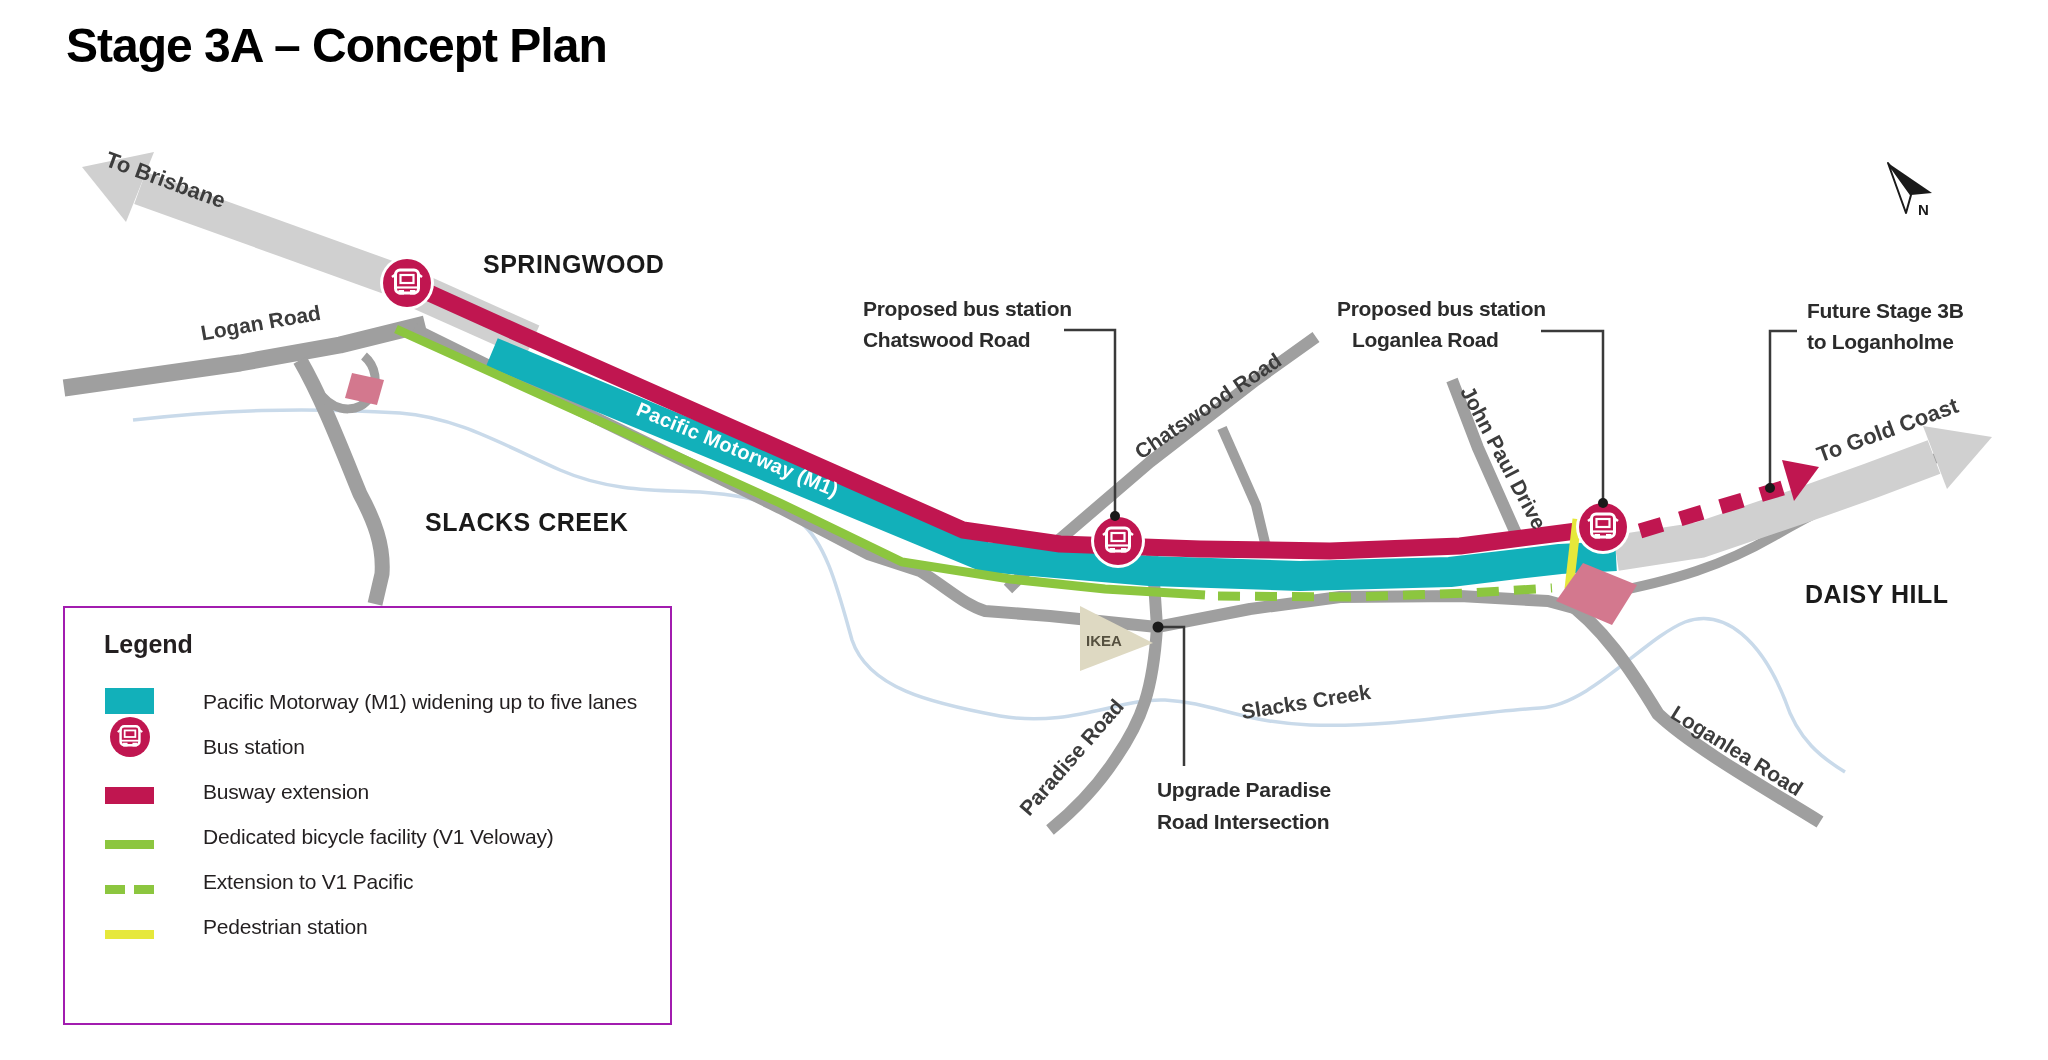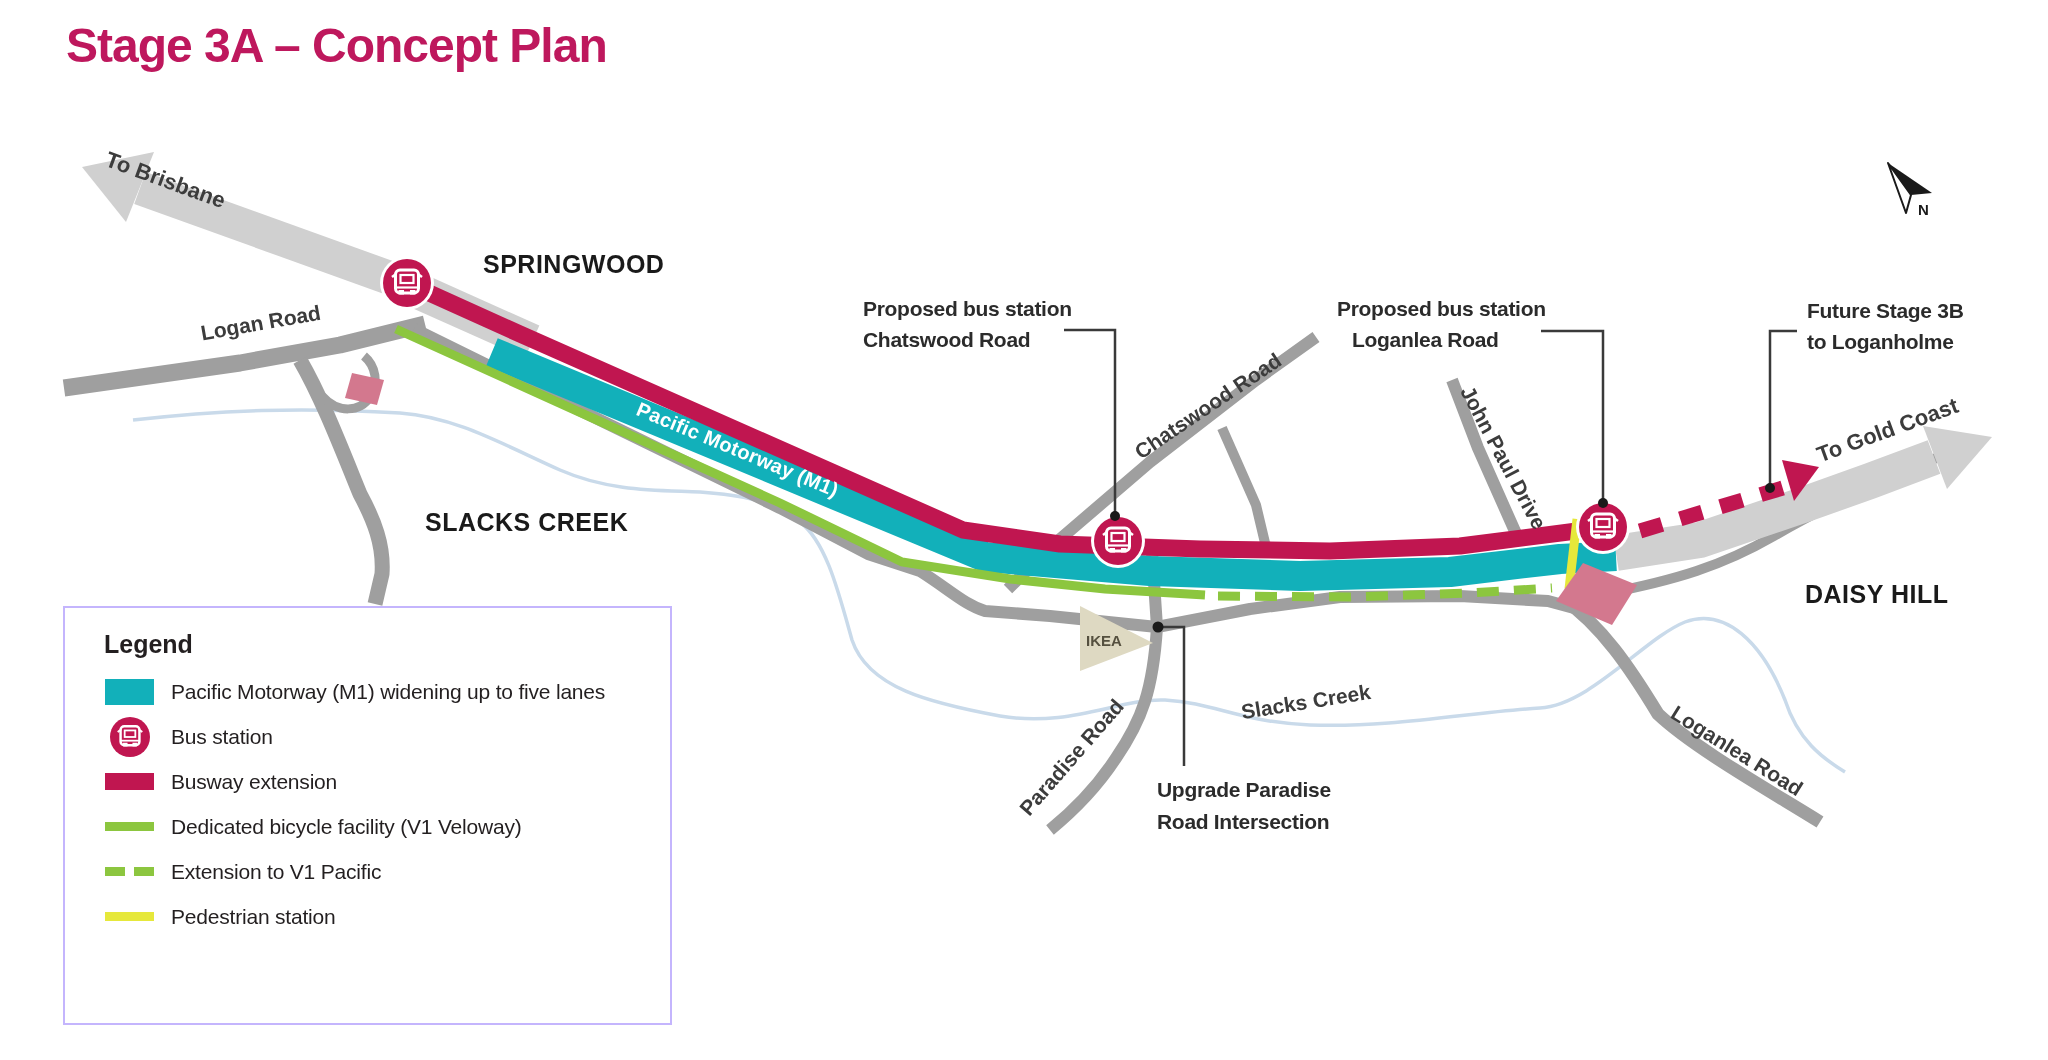--- a/index.html
+++ b/index.html
@@ -2,39 +2,39 @@
 <html><head>
 <meta charset="utf-8">
 <style>
   html,body{margin:0;padding:0;}
   body{
     width:2048px;height:1060px;position:relative;background:#ffffff;
     font-family:"Liberation Sans",sans-serif;overflow:hidden;
   }
   .page-title{
     position:absolute;left:66px;top:18px;margin:0;
-    font-size:48px;font-weight:bold;letter-spacing:-1px;color:#be185d;
+    font-size:48px;font-weight:bold;letter-spacing:-1px;color:#000000;
   }
   svg text{font-family:"Liberation Sans",sans-serif;}
   .town{font-size:25px;font-weight:bold;fill:#1a1a1a;letter-spacing:.5px;}
   .roadlbl{font-size:21px;font-weight:600;fill:#3c3c3c;}
   .dirlbl{font-size:22px;font-weight:600;fill:#3c3c3c;}
   .calloutlbl{font-size:21px;font-weight:700;fill:#2b2b2b;letter-spacing:-.3px;}
   .mwylbl{font-size:20px;font-weight:bold;fill:#ffffff;letter-spacing:.3px;}
   .ikealbl{font-size:15px;font-weight:bold;fill:#55503f;}
   .northlbl{font-size:15px;font-weight:bold;fill:#1a1a1a;}
 
   .legend-box{
     position:absolute;left:63px;top:606px;width:609px;height:419px;
-    background:#ffffff;border:2px solid #c4b5fd;box-sizing:border-box;
+    background:#ffffff;border:2px solid #a21caf;box-sizing:border-box;
   }
   .legend-title{
     margin:22px 0 10px 39px;font-size:25px;font-weight:bold;color:#231f20;
   }
-  .legend-item{display:flex;align-items:center;height:45px;}
+  .legend-item{display:flex;align-items:flex-end;height:45px;gap:32px;}
   .legend-swatch-cell{width:49px;margin-left:40px;flex:0 0 49px;display:flex;align-items:center;justify-content:center;}
   .legend-label{margin-left:17px;font-size:21px;color:#231f20;letter-spacing:-.2px;}
   .sw{width:49px;}
   .sw-motorway{height:26px;background:#12b0ba;}
   .sw-busway{height:17px;background:#c01650;}
   .sw-pnr{height:28px;background:#d3788e;}
   .sw-veloway{height:9px;background:#8cc63f;}
   .sw-veloway-ext{height:9px;background:
     linear-gradient(to right,#8cc63f 0 20px,transparent 20px 29px,#8cc63f 29px 49px);}
   .sw-bridge{height:9px;background:#e6e83b;}

